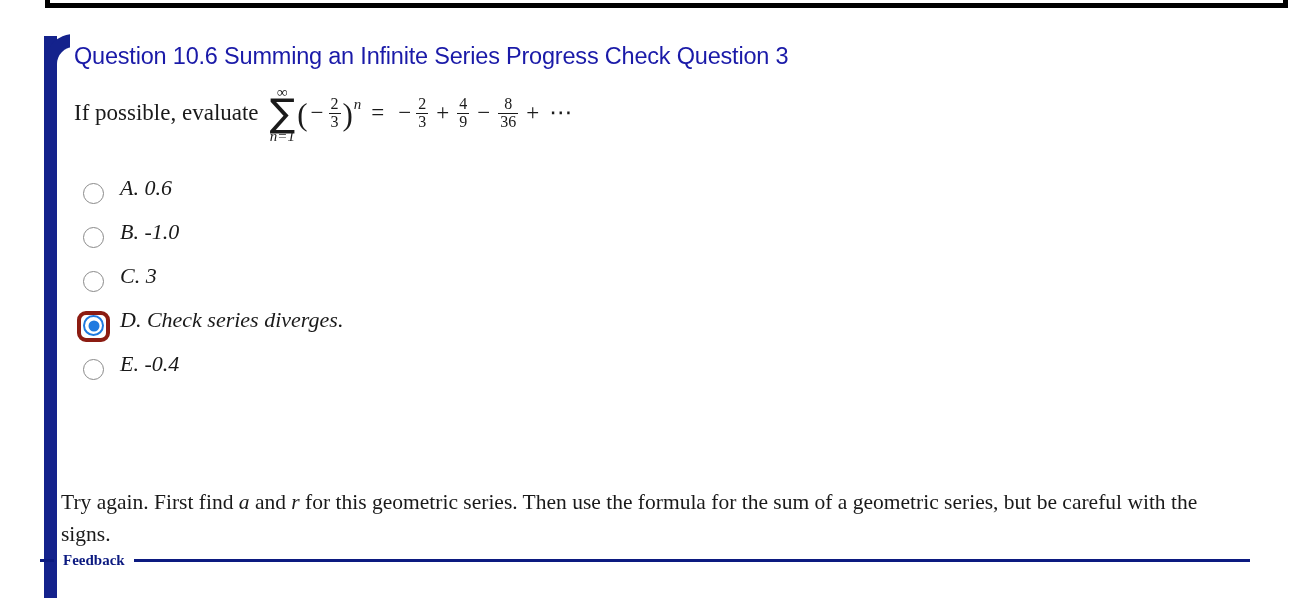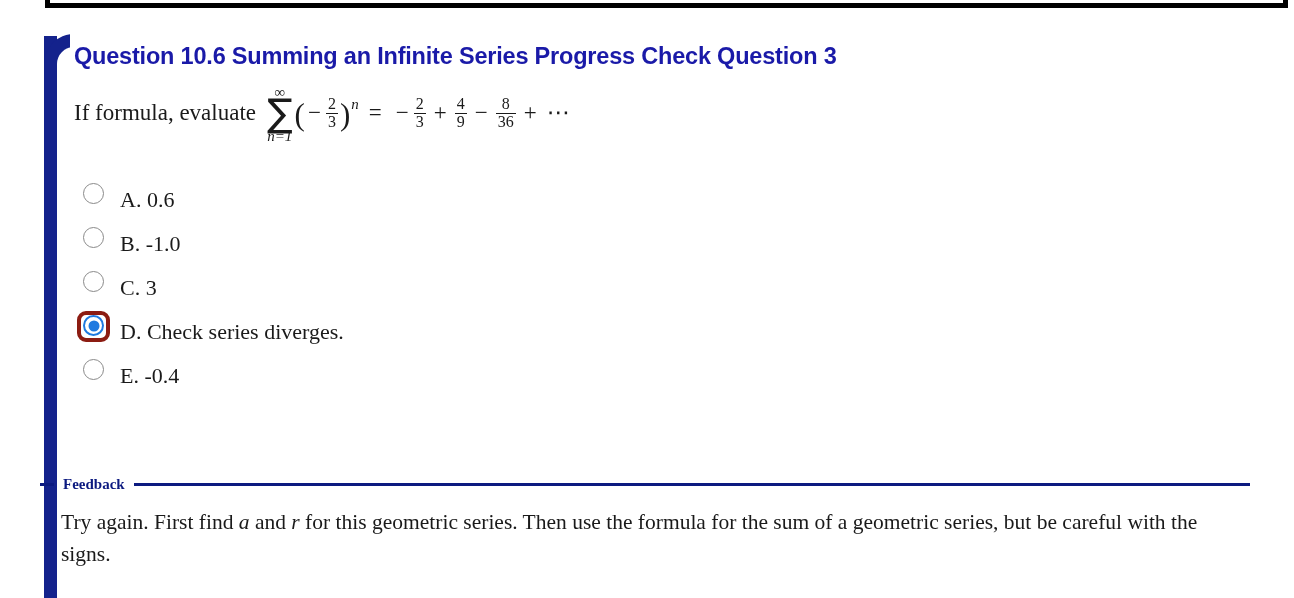--- a/index.html
+++ b/index.html
@@ -62,21 +62,21 @@
   #content {
     position: absolute;
     left: 74px;
     top: 44px;
     width: 1190px;
   }
 
   
   #question-title {
     font-family: "Liberation Sans", sans-serif;
-    font-weight: bold;
+    font-weight: normal;
     font-size: 23.5px;
     color: #1a1aa8;
     letter-spacing: -0.2px;
     line-height: 1.1;
     white-space: nowrap;
   }
 
   
   #prompt-row {
     margin-top: 14px;
@@ -148,23 +148,24 @@
   }
   .eqsign { margin: 0 11px; }
   .dots { letter-spacing: 2px; margin-left: 4px; }
 
   
   #options {
     margin-top: 34px;
   }
   .option-row {
     display: flex;
-    align-items: flex-end;
+    align-items: flex-start;
     height: 34px;
     margin-bottom: 10px;
+    font-style: italic;
   }
   .radio-wrap {
     width: 46px;
     height: 34px;
     display: flex;
     align-items: center;
     justify-content: flex-start;
     flex: 0 0 auto;
     position: relative;
   }
@@ -256,21 +257,21 @@
 <div id="left-accent-bar"></div>
 <div id="left-accent-curve">
   <div class="curve-inner"></div>
 </div>
 
 <div id="content">
 
   <div id="question-title">Question 10.6 Summing an Infinite Series Progress Check Question 3</div>
 
   <div id="prompt-row">
-    <span id="prompt-lead">If formula, evaluate</span>
+    <span id="prompt-lead">If possible, evaluate</span>
 
     <span class="math">
 
       <span class="sum-block">
         <span class="sum-limit-top">∞</span>
         <span class="sum-sign">∑</span>
         <span class="sum-limit-bot">n=1</span>
       </span>
 
       <span class="paren">(</span>
@@ -342,19 +343,19 @@
       <span class="radio-wrap">
         <span class="radio"></span>
       </span>
       <span class="option-label">E. -0.4</span>
     </div>
 
   </div>
 </div>
 
 <div id="feedback-block">
+  <div id="feedback-text"><span>Try again. First find </span><i>a</i><span> and </span><i>r</i><span> for this geometric series. Then use the formula for the sum of a geometric series, but be careful with the signs.</span></div>
   <div id="feedback-legend-row">
     <span class="fb-rule-short"></span>
     <span id="feedback-legend">Feedback</span>
     <span class="fb-rule-long"></span>
   </div>
-  <div id="feedback-text"><span>Try again. First find </span><i>a</i><span> and </span><i>r</i><span> for this geometric series. Then use the formula for the sum of a geometric series, but be careful with the signs.</span></div>
 </div>
 
 </body></html>

